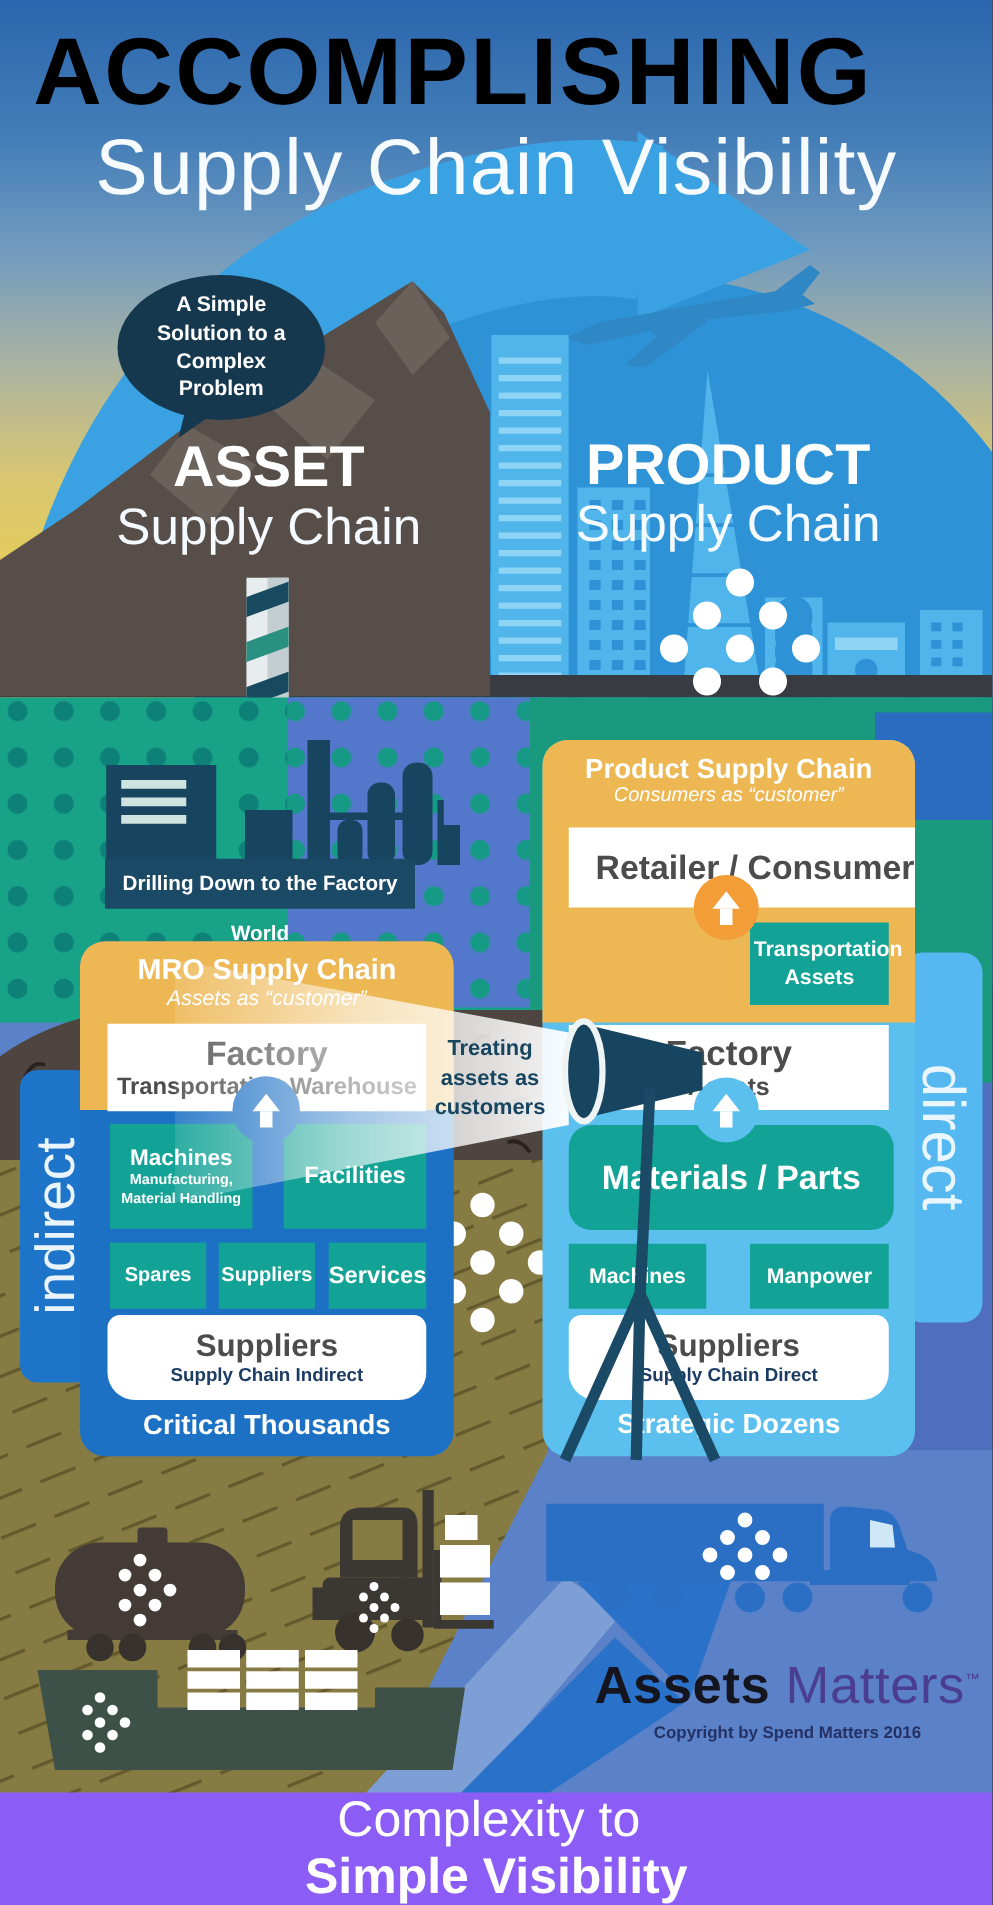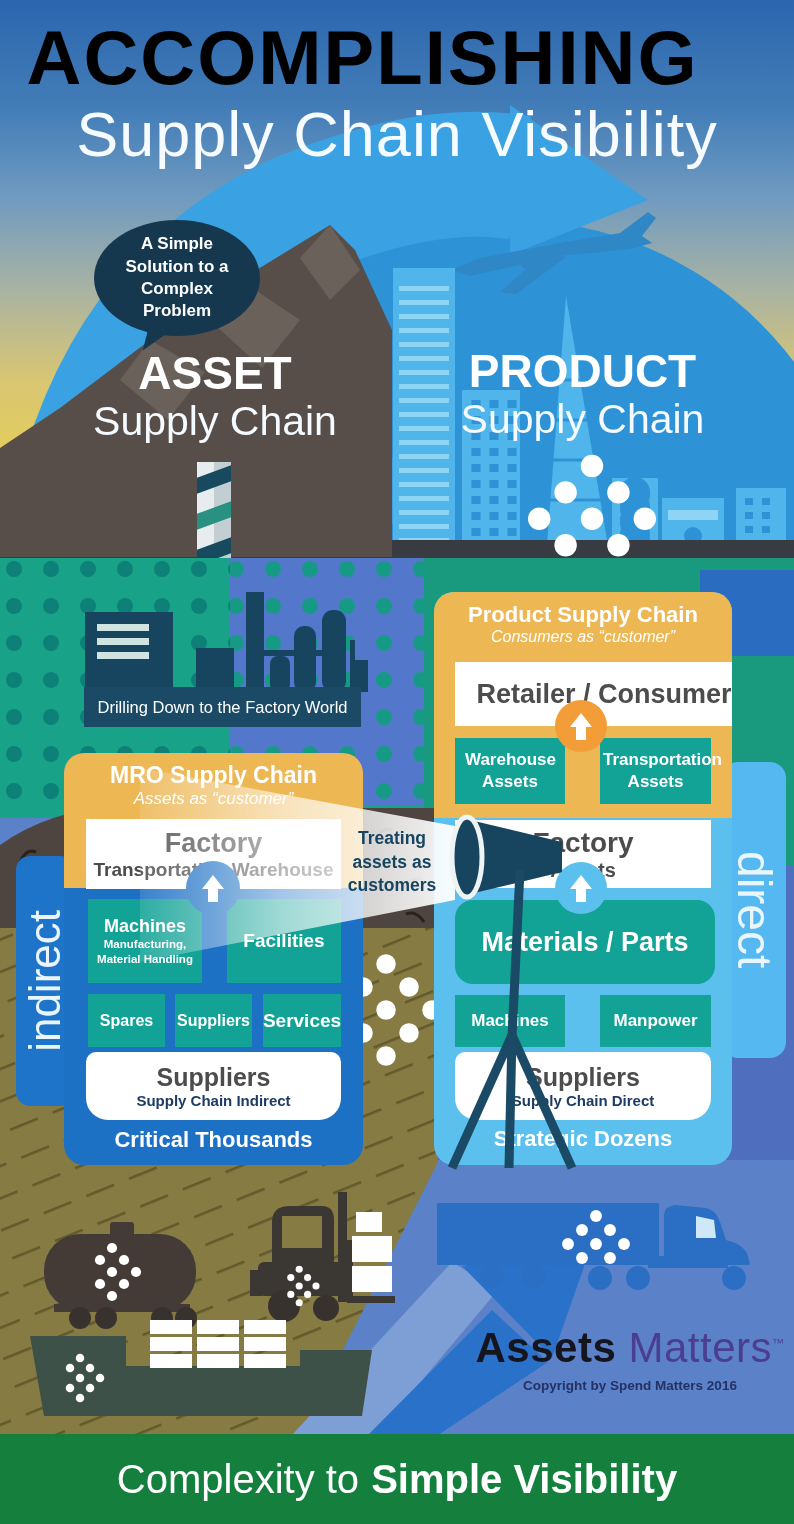--- a/index.html
+++ b/index.html
@@ -11,22 +11,22 @@
   
   .main-title{left:12px;top:14px;width:701px;font-size:76px;font-weight:bold;color:#000000;letter-spacing:2px;z-index:3;}
   .main-sub{left:0;top:98px;width:794px;font-size:63px;font-weight:400;color:#f6fbff;letter-spacing:1px;z-index:3;}
   .bubble{left:94px;top:220px;width:166px;height:116px;border-radius:50%;background:#16384f;z-index:3;
           display:flex;align-items:center;justify-content:center;}
   .bubble-text{color:#fff;font-size:17px;font-weight:bold;line-height:1.32;width:128px;text-align:center;}
   .bubble-tail{left:146px;top:324px;width:0;height:0;border-top:30px solid #16384f;border-right:26px solid transparent;transform:rotate(14deg);z-index:3;}
   .chain-head{font-weight:bold;font-size:46px;color:#fff;z-index:3;}
   .chain-sub{font-size:41px;font-weight:400;color:#f4faff;z-index:3;}
   
-  .drill-label{left:84px;top:687px;width:277px;height:40px;background:#1b4a66;color:#fff;
-               font-size:16.5px;font-weight:normal;line-height:40px;z-index:3;}
+  .drill-label{left:84px;top:687px;width:248px;height:40px;background:#1b4a66;color:#fff;
+               font-size:16.5px;font-weight:bold;line-height:40px;z-index:3;}
   
   .panel{z-index:4;border-radius:20px;}
   .panel-head{left:0;top:0;width:100%;background:#edb754;border-radius:20px 20px 0 0;color:#fff;}
   .panel-title{font-weight:bold;}
   .panel-subtitle{font-style:italic;}
   .white-box{background:#fff;display:flex;flex-direction:column;align-items:center;justify-content:center;}
   .teal-box{background:#12a296;color:#fff;display:flex;flex-direction:column;align-items:center;justify-content:center;font-weight:bold;}
   .box-title{color:#4c4c4c;font-weight:bold;}
   .box-sub{color:#4c4c4c;font-weight:bold;}
   .navy-sub{color:#1c3c63;font-weight:bold;}
@@ -42,22 +42,22 @@
   
   .callout-text{left:331px;top:827px;width:122px;font-size:17.5px;font-weight:bold;color:#17455f;
                 text-align:center;line-height:1.35;z-index:7;}
   
   .brand{left:470px;top:1324px;width:320px;z-index:5;text-align:center;}
   .brand-line{font-size:42px;letter-spacing:0.5px;}
   .brand-b{font-weight:bold;color:#15151f;}
   .brand-l{color:#4b3d8f;}
   .brand-tm{font-size:12px;color:#4b3d8f;vertical-align:super;}
   .copyright{margin-top:6px;font-size:13.5px;font-weight:bold;color:#243165;}
-  .footer-bar{left:0;top:1434px;width:794px;height:90px;background:#15803d;z-index:5;
-              display:flex;align-items:center;justify-content:center;color:#fff;font-size:40px;}
+  .footer-bar{left:0;top:1434px;width:794px;height:90px;background:#8b5cf6;z-index:5;
+              display:flex;align-items:center;justify-content:center;color:#fff;font-size:40px;flex-direction:column;}
   .footer-bar .pre{font-weight:400;margin-right:12px;}
   .footer-bar .emp{font-weight:bold;}
 </style>
 </head>
 <body>
 
 <div id="canvas">
 
   <svg class="abs" style="left:0;top:0;z-index:0" width="794" height="1524" viewBox="0 0 794 1524">
     <defs>
@@ -304,23 +304,20 @@
     <div class="abs panel-head" style="height:226px;">
       <div class="ctr panel-title" style="font-size:22px;padding-top:10px;">Product Supply Chain</div>
       <div class="ctr panel-subtitle" style="font-size:16px;">Consumers as “customer”</div>
     </div>
     <div class="abs white-box" style="left:21px;top:70px;width:256px;height:64px;padding-left:21px;">
       <div class="box-title" style="font-size:27px;">Retailer / Consumer</div>
     </div>
     <div class="abs arrow-circle" style="left:121px;top:108px;width:52px;height:52px;background:#f29d38;">
       <div class="arrow-glyph"></div>
     </div>
-    <div class="abs teal-box ctr" style="left:21px;top:146px;width:110px;height:66px;font-size:17px;line-height:1.3;">
-      <div style="width:90px;">Warehouse Assets</div>
-    </div>
     <div class="abs teal-box ctr" style="left:166px;top:146px;width:111px;height:66px;font-size:17px;line-height:1.3;">
       <div style="width:105px;">Transportation Assets</div>
     </div>
     <div class="abs white-box" style="left:21px;top:228px;width:256px;height:68px;">
       <div class="box-title" style="font-size:28px;">Factory</div>
       <div class="box-sub" style="font-size:20px;">Assets</div>
     </div>
     <div class="abs arrow-circle" style="left:121px;top:270px;width:52px;height:52px;background:#5cc0ee;">
       <div class="arrow-glyph"></div>
     </div>

